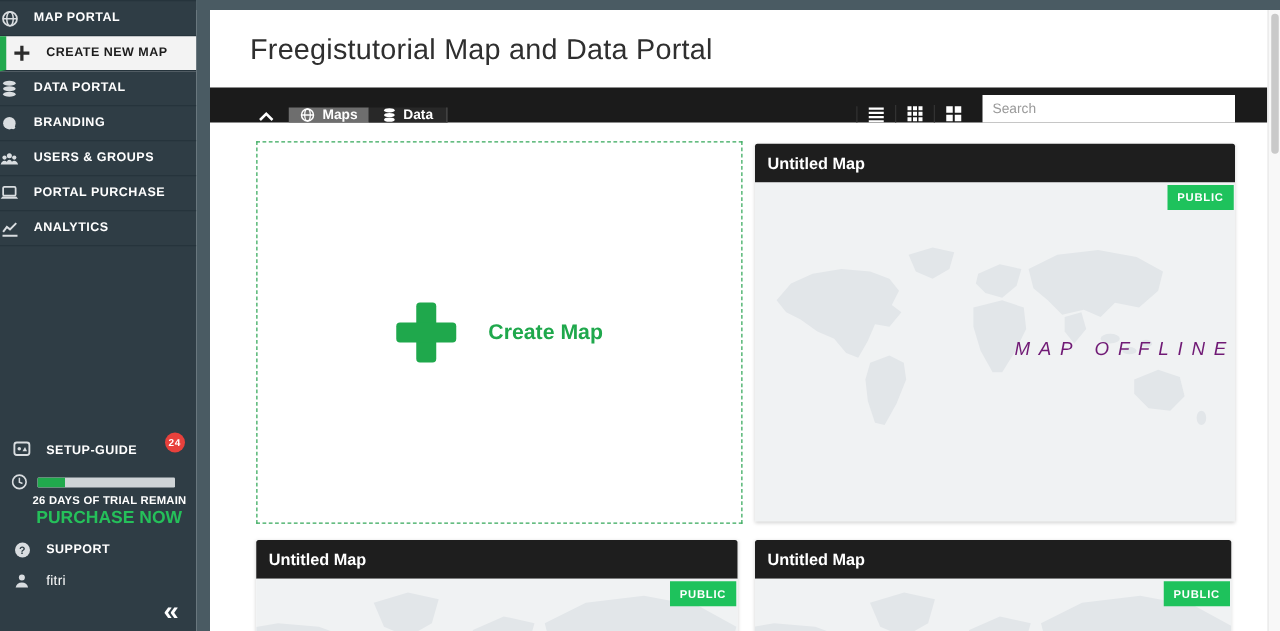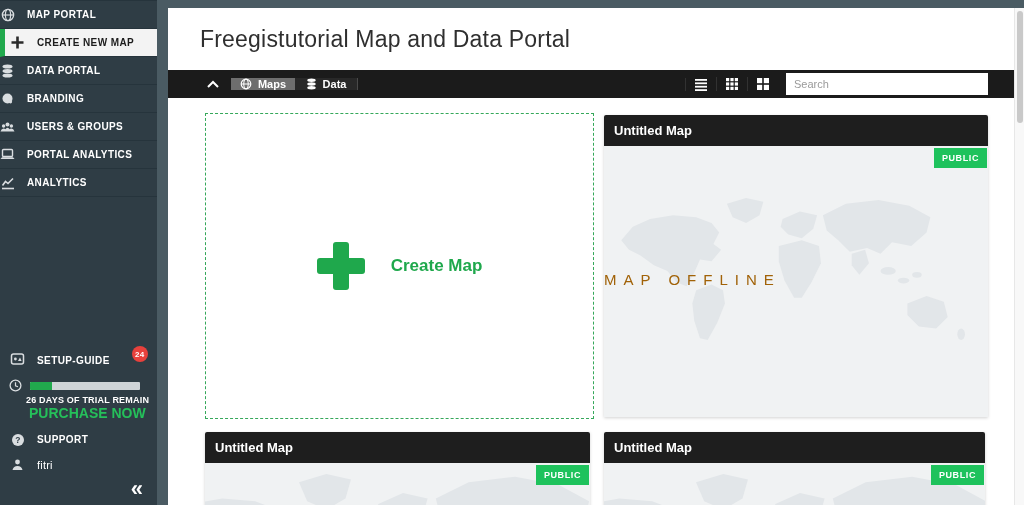--- a/index.html
+++ b/index.html
@@ -36,21 +36,21 @@
 
   
   .frame-left{position:absolute;left:157px;top:0;width:11px;height:505px;background:#4a5b63;}
   .frame-top{position:absolute;left:157px;top:0;width:867px;height:8px;background:#4a5b63;}
 
   
   .main{position:absolute;left:168px;top:8px;width:846px;height:497px;background:#fff;overflow:hidden;}
   .page-title{position:absolute;left:32px;top:18px;font-size:23px;color:#2f2f2f;font-weight:400;letter-spacing:.2px;}
 
   .toolbar{position:absolute;left:0;top:62px;width:100%;height:28px;background:#1b1b1b;
-           display:flex;align-items:center;}
+           display:flex;align-items:flex-end;}
   .tb-btn{display:flex;align-items:center;justify-content:center;color:#fff;cursor:pointer;}
   .tb-collapse{width:36px;margin-left:27px;}
   .tab{display:flex;align-items:center;justify-content:center;gap:6px;color:#fff;
        font-size:11px;font-weight:700;cursor:pointer;padding:0 10px;}
   .tab .ic{color:#fff;}
   .tab-maps{background:#6e6e6e;width:44px;}
   .tab-data{background:#282828;width:42px;border-right:1px solid #4a4a4a;}
   .tb-spacer{flex:1;}
   .view-btn{width:30px;border-left:1px solid #323232;}
   .search-wrap{display:flex;align-items:center;margin:0 26px 0 8px;}
@@ -73,22 +73,22 @@
   .card-bottom-left{left:37px;top:424px;width:385px;height:220px;}
   .card-bottom-right{left:436px;top:424px;width:381px;height:220px;}
   .card-header{height:31px;background:#1e1e1e;color:#fff;display:flex;align-items:center;
                padding-left:10px;font-size:13px;font-weight:700;border-radius:2px 2px 0 0;cursor:pointer;}
   .card-preview{position:absolute;left:0;top:31px;right:0;bottom:0;background:#f0f2f3;overflow:hidden;}
   .public-badge{position:absolute;top:2px;right:1px;background:#1ec25c;color:#fff;
                 font-size:9px;font-weight:700;letter-spacing:.6px;padding:5px 8px;z-index:3;}
   .world-map{position:absolute;left:0;top:0;width:100%;height:100%;}
   .world-map svg{width:100%;height:100%;}
   .world-map.zoomed svg{height:260px;}
-  .offline-label{position:absolute;left:0;right:0;top:46%;text-align:left;color:#a16207;
-                 font-size:15px;letter-spacing:7px;font-weight:400;z-index:2;}
+  .offline-label{position:absolute;left:0;right:0;top:46%;text-align:right;color:#701a75;
+                 font-size:15px;letter-spacing:7px;font-weight:400;z-index:2;font-style:italic;}
 
   
   .scrollzone{position:absolute;left:1014px;top:8px;width:10px;height:497px;background:#f8f8f8;border-left:1px solid #e7e7e7;}
   .scrollthumb{position:absolute;left:2px;top:3px;width:6px;height:112px;background:#c9c9c9;border-radius:3px;}
 </style>
 </head>
 <body>
 
 <div id="app">
 
@@ -148,21 +148,21 @@
         <span>USERS &amp; GROUPS</span>
       </div>
 
       <div class="side-item">
         <span class="ic">
           <svg width="15" height="13" viewBox="0 0 15 13">
               <rect x="2.5" y="1.5" width="10" height="7" rx="1" fill="none" stroke="currentColor" stroke-width="1.4"></rect>
               <path d="M0.5,11 h14 l-1.5,-1.8 h-11 z" fill="currentColor"></path>
             </svg>
         </span>
-        <span>PORTAL ANALYTICS</span>
+        <span>PORTAL PURCHASE</span>
       </div>
 
       <div class="side-item">
         <span class="ic">
           <svg width="14" height="14" viewBox="0 0 14 14">
               <polyline points="1.5,9.5 4.5,5.5 7,7.5 12,2.5" fill="none" stroke="currentColor" stroke-width="1.6"></polyline>
               <line x1="1" y1="12.5" x2="13" y2="12.5" stroke="currentColor" stroke-width="1.6"></line>
             </svg>
         </span>
         <span>ANALYTICS</span>

